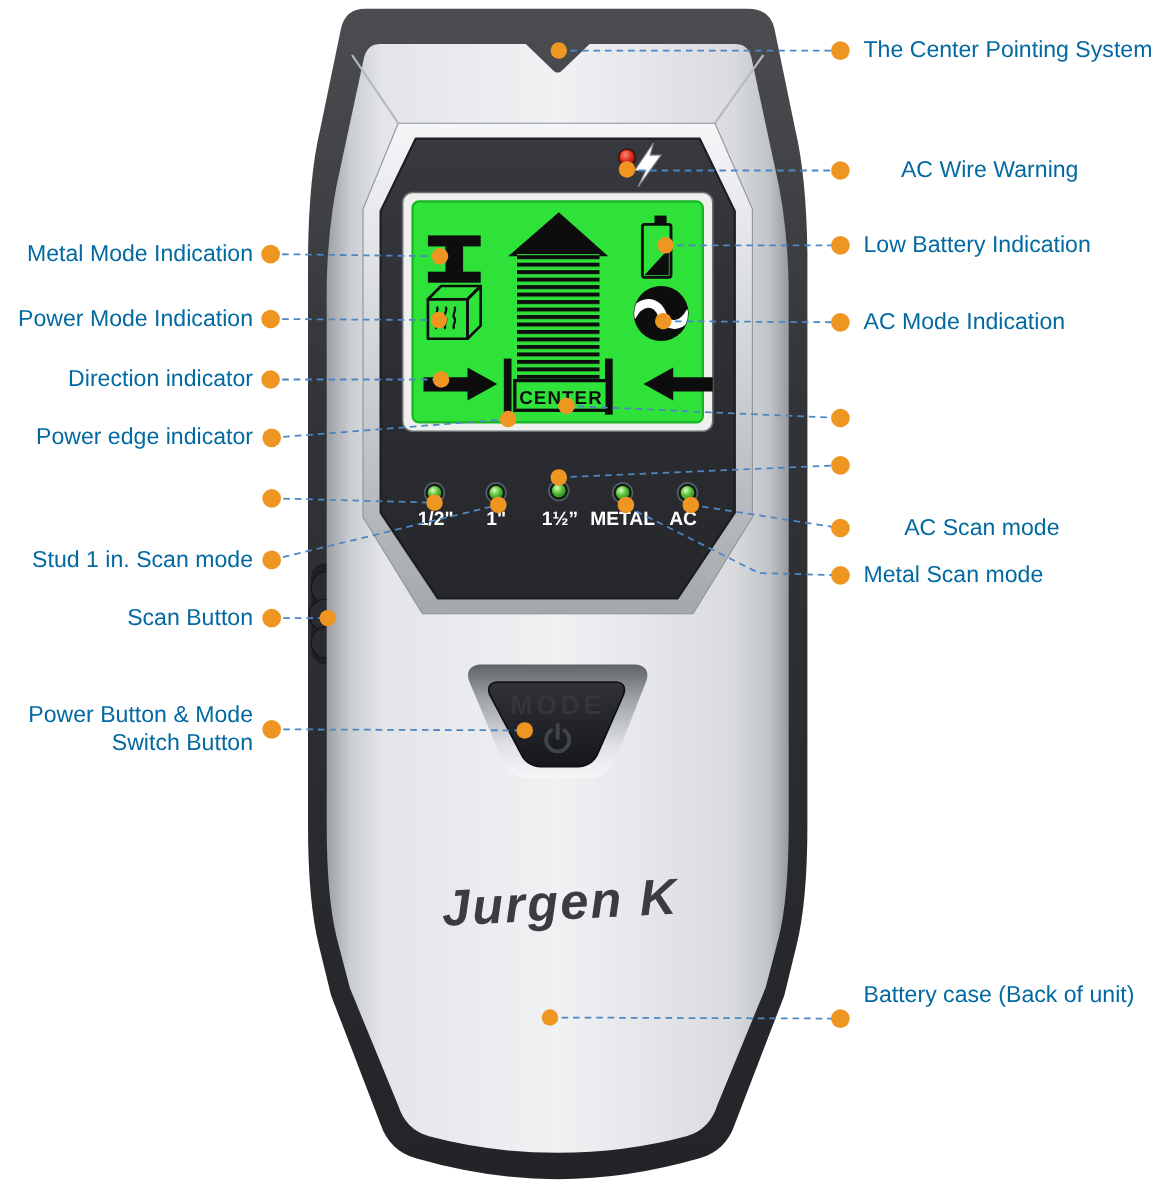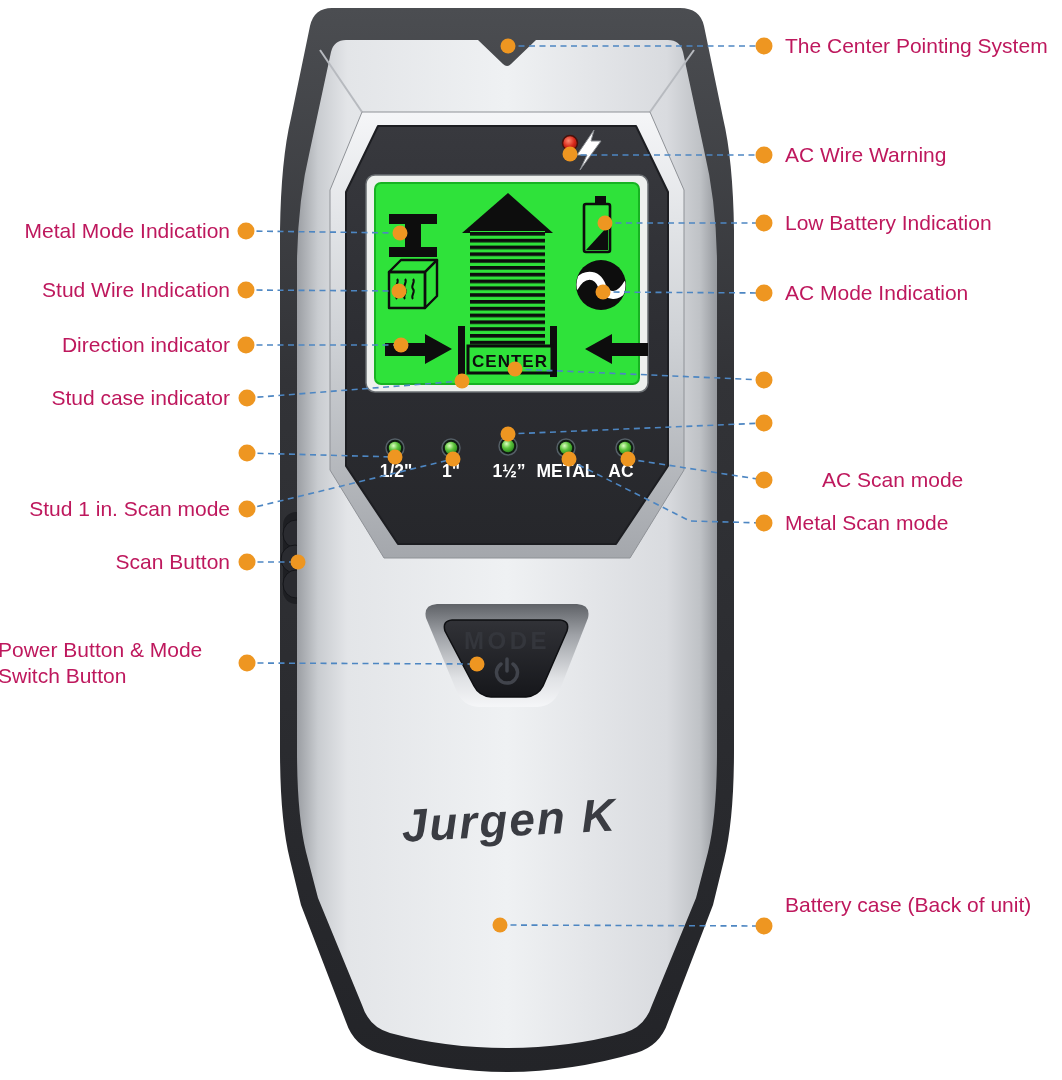--- a/index.html
+++ b/index.html
@@ -1,20 +1,20 @@
 <!DOCTYPE html>
 <html><head>
 <meta charset="utf-8">
 <style>
   html,body{margin:0;padding:0;background:#ffffff;}
   .stage{position:relative;width:1062px;height:1080px;background:#ffffff;overflow:hidden;
          font-family:"Liberation Sans", sans-serif;}
   .stage svg{position:absolute;left:0;top:0;}
-  .callout{position:absolute;font-size:21px;line-height:26px;color:#be185d;white-space:nowrap;}
-  .callout.left{}
+  .callout{position:absolute;font-size:21px;line-height:26px;color:#0369a1;white-space:nowrap;}
+  .callout.left{text-align:right;}
   .callout.right{text-align:left;}
   .callout.wrap{white-space:normal;width:232px;}
   .svgtext{font-family:"Liberation Sans", sans-serif;}
 </style>
 </head>
 <body>
 
 <div class="stage">
 
   <svg width="1062" height="1080" viewBox="0 0 1062 1080">
@@ -253,28 +253,28 @@
       <circle cx="764" cy="293" r="8.5"></circle>
       <circle cx="764" cy="380" r="8.5"></circle>
       <circle cx="764" cy="423" r="8.5"></circle>
       <circle cx="764" cy="480" r="8.5"></circle>
       <circle cx="764" cy="523" r="8.5"></circle>
       <circle cx="764" cy="926" r="8.5"></circle>
     </g>
   </svg>
 
   <div class="callout left" style="right:832px;top:218px">Metal Mode Indication</div>
-  <div class="callout left" style="right:832px;top:277px">Stud Wire Indication</div>
+  <div class="callout left" style="right:832px;top:277px">Power Mode Indication</div>
   <div class="callout left" style="right:832px;top:332px">Direction indicator</div>
-  <div class="callout left" style="right:832px;top:385px">Stud case indicator</div>
+  <div class="callout left" style="right:832px;top:385px">Power edge indicator</div>
   <div class="callout left" style="right:832px;top:496px">Stud 1 in. Scan mode</div>
   <div class="callout left" style="right:832px;top:549px">Scan Button</div>
   <div class="callout left wrap" style="right:832px;top:637px">Power Button &amp; Mode Switch Button</div>
 
   <div class="callout right" style="left:785px;top:33px">The Center Pointing System</div>
-  <div class="callout right" style="left:785px;top:142px">AC Wire Warning</div>
+  <div class="callout right" style="left:819px;top:142px">AC Wire Warning</div>
   <div class="callout right" style="left:785px;top:280px">AC Mode Indication</div>
   <div class="callout right" style="left:785px;top:210px">Low Battery Indication</div>
   <div class="callout right" style="left:822px;top:467px">AC Scan mode</div>
   <div class="callout right" style="left:785px;top:510px">Metal Scan mode</div>
   <div class="callout right" style="left:785px;top:892px">Battery case (Back of unit)</div>
 
 </div>
 
 </body></html>

